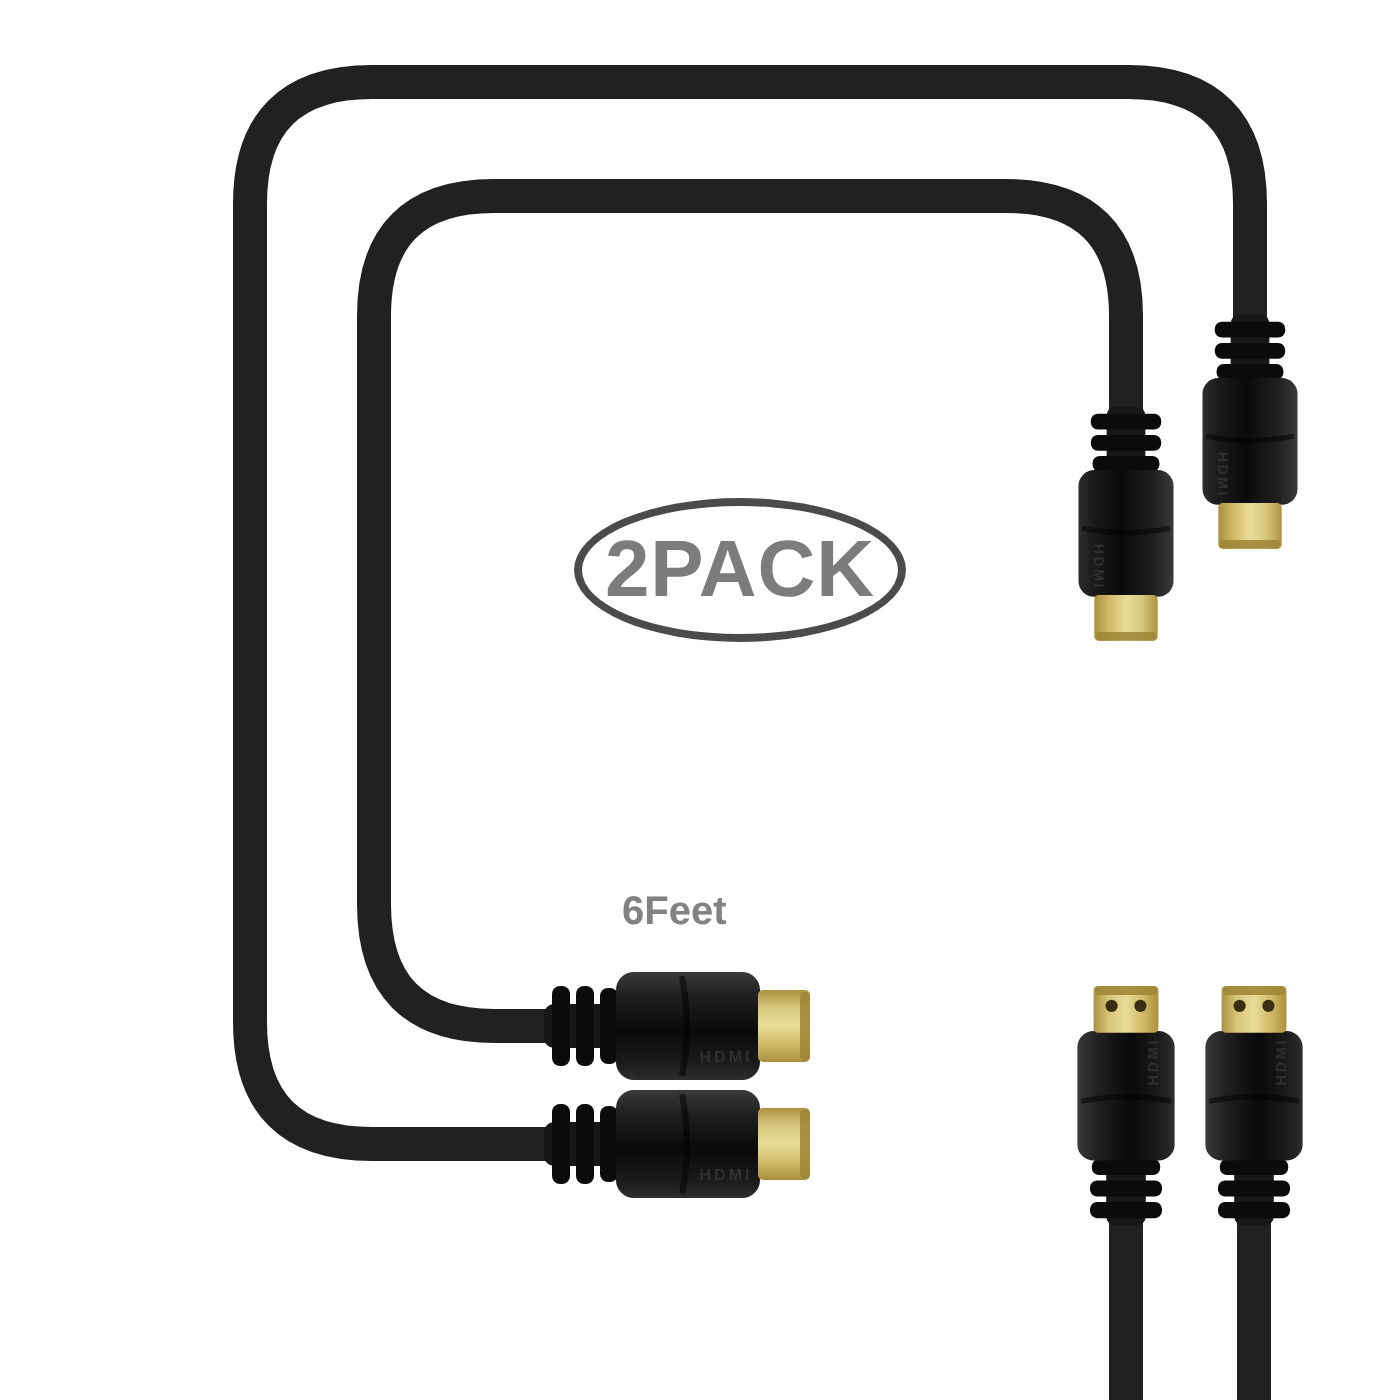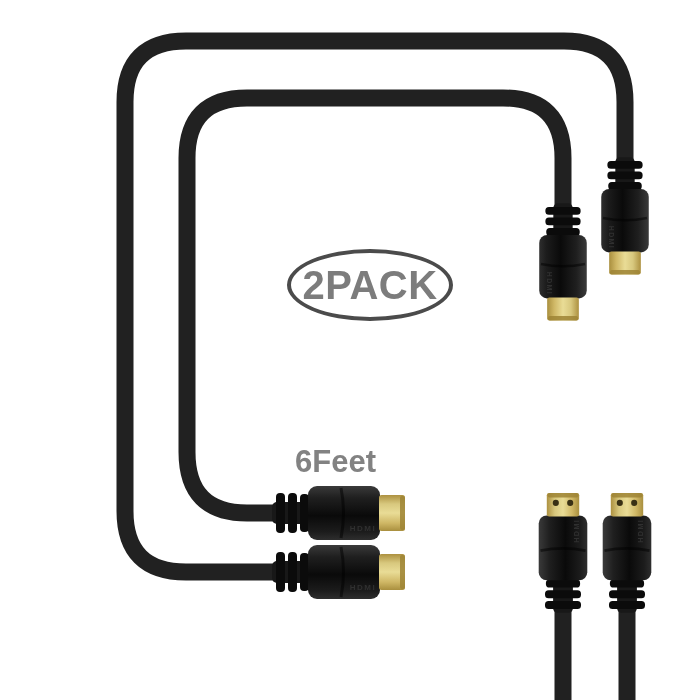--- a/index.html
+++ b/index.html
@@ -29,21 +29,21 @@
     font-size: 40px;
     letter-spacing: 0.5px;
     color: #7c7c7c;
   }
   .len-label {
     position: absolute;
     font-weight: bold;
     color: #828282;
     line-height: 1;
   }
-  .label-6ft  { left: 253px; top: 446px; font-size: 31px; }
+  .label-6ft  { left: 269px; top: 446px; font-size: 20px; }
   .label-8ft  { left: 244px; top: 610px; font-size: 32px; }
 </style>
 </head>
 <body>
 
 <div class="stage">
 
   <svg width="700" height="700" viewBox="0 0 700 700">
     <defs>
       <linearGradient id="bodyGrad" x1="0" y1="0" x2="0" y2="1">

